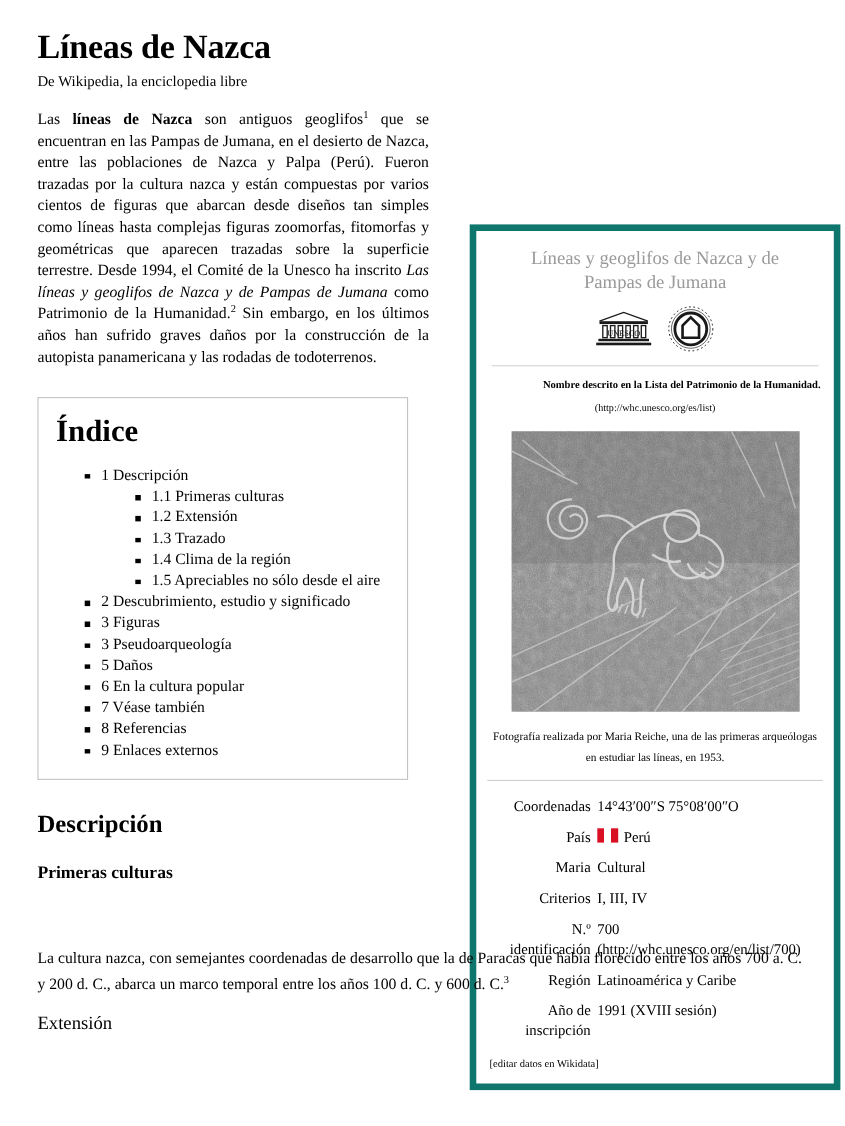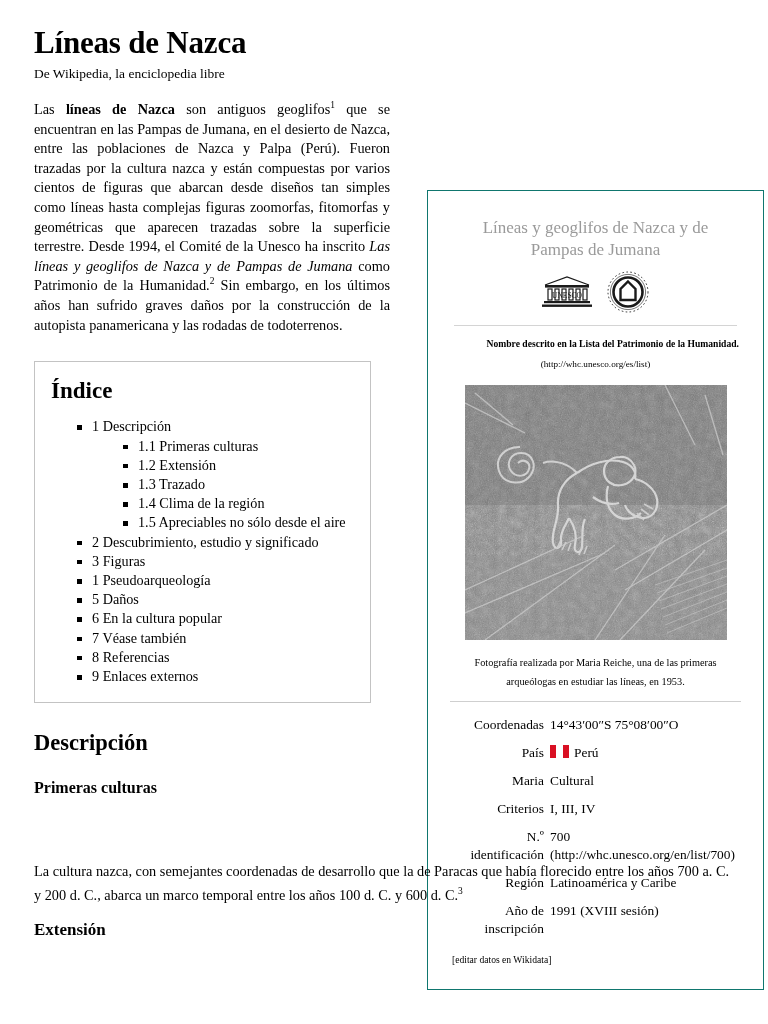--- a/index.html
+++ b/index.html
@@ -67,21 +67,21 @@
 
   
   .toc {
     border: 1px solid #c3c3c3;
     background: #fff;
     margin-top: 26px;
     padding: 14px 16px 16px 16px;
     width: 337px;
   }
   .toc h2 {
-    font-size: 23px;
+    font-size: 28px;
     font-weight: bold;
     margin: 2px 0 14px 0;
     line-height: 1.1;
   }
   .toc ul {
     list-style: none;
     margin: 0;
     padding: 0 0 0 26px;
   }
   .toc ul ul {
@@ -125,32 +125,32 @@
     width: 702px;
     font-size: 14.3px;
     line-height: 24px;
     text-align: left;
   }
   #extension-heading {
     position: absolute;
     left: 34px;
     top: 903px;
     font-size: 17px;
-    font-weight: bold;
+    font-weight: normal;
   }
 
   
   .infobox {
     position: absolute;
     left: 393px;
-    top: 90px;
+    top: 104px;
     width: 337px;
-    border: 1px solid #0f766e;
+    border: 6px solid #0f766e;
     background: #ffffff;
-    padding: 12px;
+    padding: 0;
   }
   .ib-title {
     text-align: center;
     font-size: 17px;
     color: #9a9a9a;
     font-weight: normal;
     line-height: 22px;
     padding: 14px 22px 4px 22px;
   }
   .ib-logos {
@@ -259,21 +259,21 @@
             <ul>
               <li><span>1.1 Primeras culturas</span></li>
               <li><span>1.2 Extensión</span></li>
               <li><span>1.3 Trazado</span></li>
               <li><span>1.4 Clima de la región</span></li>
               <li><span>1.5 Apreciables no sólo desde el aire</span></li>
             </ul>
           </li>
           <li><span>2 Descubrimiento, estudio y significado</span></li>
           <li><span>3 Figuras</span></li>
-          <li><span>1 Pseudoarqueología</span></li>
+          <li><span>3 Pseudoarqueología</span></li>
           <li><span>5 Daños</span></li>
           <li><span>6 En la cultura popular</span></li>
           <li><span>7 Véase también</span></li>
           <li><span>8 Referencias</span></li>
           <li><span>9 Enlaces externos</span></li>
         </ul>
       </div>
 
       <h2 class="section">Descripción</h2>
       <h3 class="subsection">Primeras culturas</h3>

